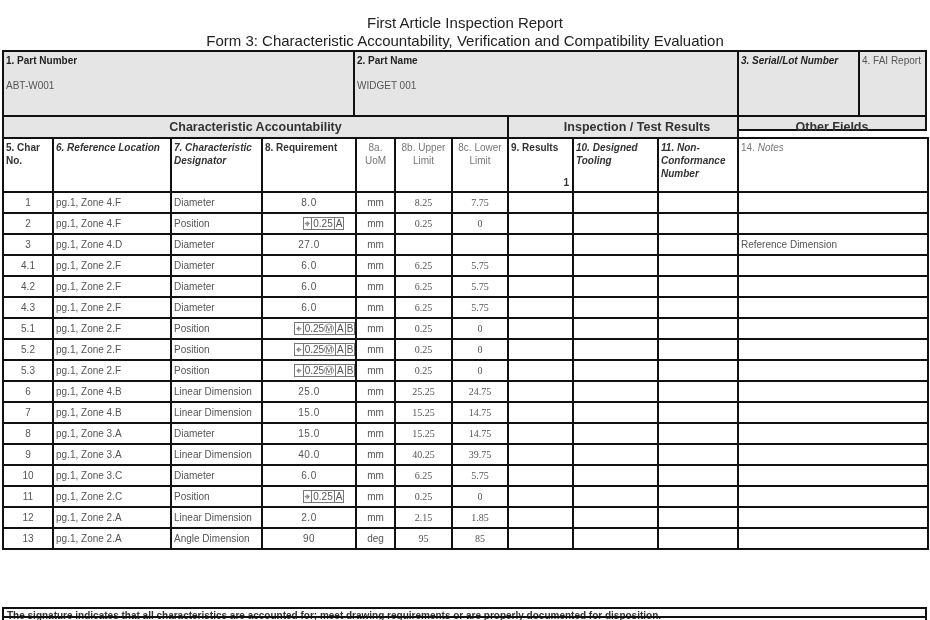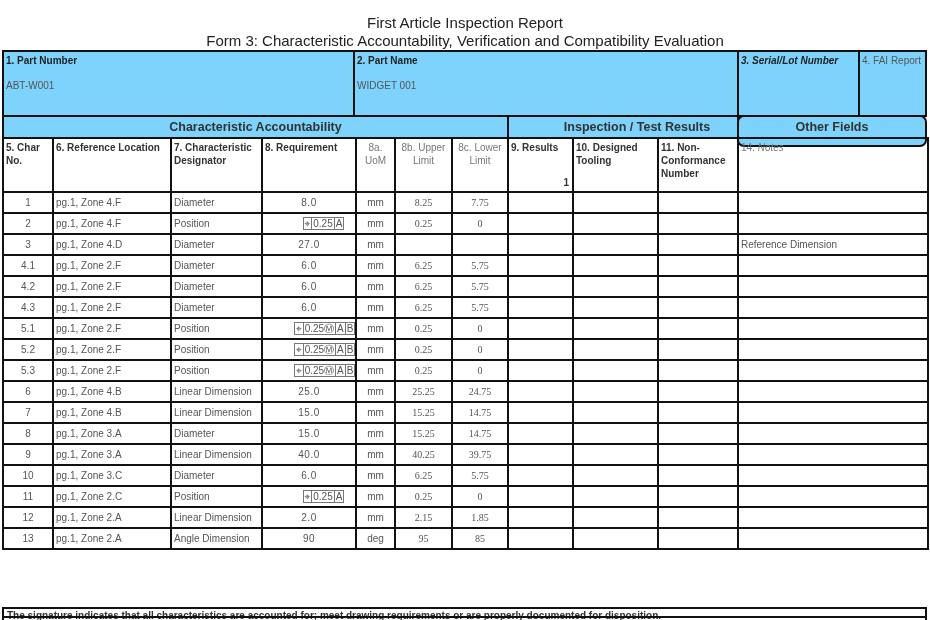--- a/index.html
+++ b/index.html
@@ -1,29 +1,29 @@
 <!DOCTYPE html>
 <html><head>
 <meta charset="utf-8">
 <style>
   html, body { margin:0; padding:0; background:#ffffff; }
   body { width:930px; height:620px; overflow:hidden; position:relative; font-family:"Liberation Sans", sans-serif; color:#333; }
   .title { position:absolute; left:0; width:930px; text-align:center; font-size:15px; color:#222; }
   .t1 { top:14px; }
   .t2 { top:32px; }
-  .box { position:absolute; border:2px solid #111; box-sizing:border-box; background:#7dd3fc; }
+  .box { position:absolute; border:2px solid #111; box-sizing:border-box; background:#e5e5e5; }
   .lbl { position:absolute; left:2px; top:3px; font-size:10px; font-weight:bold; color:#222; }
   .lbl.it { font-style:italic; }
   .lbl.plain { font-weight:normal; color:#555; }
   .val { position:absolute; left:2px; top:28px; font-size:10px; color:#555; }
   .sect { position:absolute; font-size:12.5px; font-weight:bold; color:#333; text-align:center; line-height:20px; }
   table.grid { position:absolute; left:2px; top:137px; border-collapse:collapse; table-layout:fixed; width:925px; }
   table.grid td, table.grid th { border:2px solid #111; padding:0 2px; font-size:10px; color:#555; overflow:hidden; white-space:nowrap; }
   table.grid th { vertical-align:top; text-align:left; font-weight:bold; color:#333; height:50px; padding-top:2px; white-space:normal; line-height:13px;margin-left:13px; }
-  table.grid th.it { }
+  table.grid th.it { font-style:italic; }
   table.grid th.ctr { text-align:center; font-weight:normal; color:#777; }
   table.grid th.nt { font-weight:normal; color:#777; }
   table.grid th.nt span.i { font-style:italic; }
   table.grid td { height:19px; }
   td.c { text-align:center; }
   td.req { text-align:center; font-size:12px; letter-spacing:0.5px; }
   td.sm { text-align:center; font-size:9.5px; font-family:"Liberation Serif", serif; color:#666; }
   .fcf { display:inline-block; border:1px solid #777; font-size:10px; line-height:11px; letter-spacing:0;margin-left:29px; }
   .fcf span { display:inline-block; padding:0 1px; border-right:1px solid #777; }
   .fcf span:last-child { border-right:none; }
@@ -51,21 +51,21 @@
 <div class="box" style="left:858px;top:50px;width:69px;height:67px;">
   <span class="lbl plain">4. FAI Report</span>
 </div>
 
 <div class="box" style="left:2px;top:115px;width:507px;height:24px;">
   <div class="sect" style="left:0;width:503px;">Characteristic Accountability</div>
 </div>
 <div class="box" style="left:507px;top:115px;width:232px;height:24px;">
   <div class="sect" style="left:0;width:256px;">Inspection / Test Results</div>
 </div>
-<div class="box" style="left:737px;top:115px;width:190px;height:32px;border-radius:7px;">
+<div class="box" style="left:737px;top:115px;width:190px;height:16px;">
   <div class="sect" style="left:0;width:186px;">Other Fields</div>
 </div>
 
 <table class="grid">
   <colgroup>
     <col style="width:50px">
       <col style="width:118px">
       <col style="width:91px">
       <col style="width:94px">
     <col style="width:39px">

